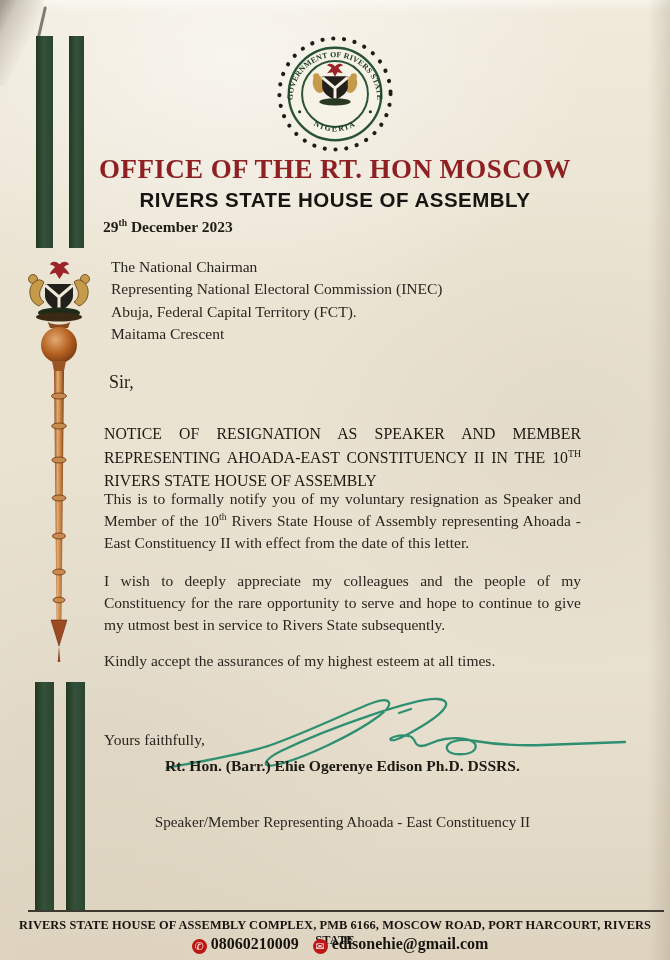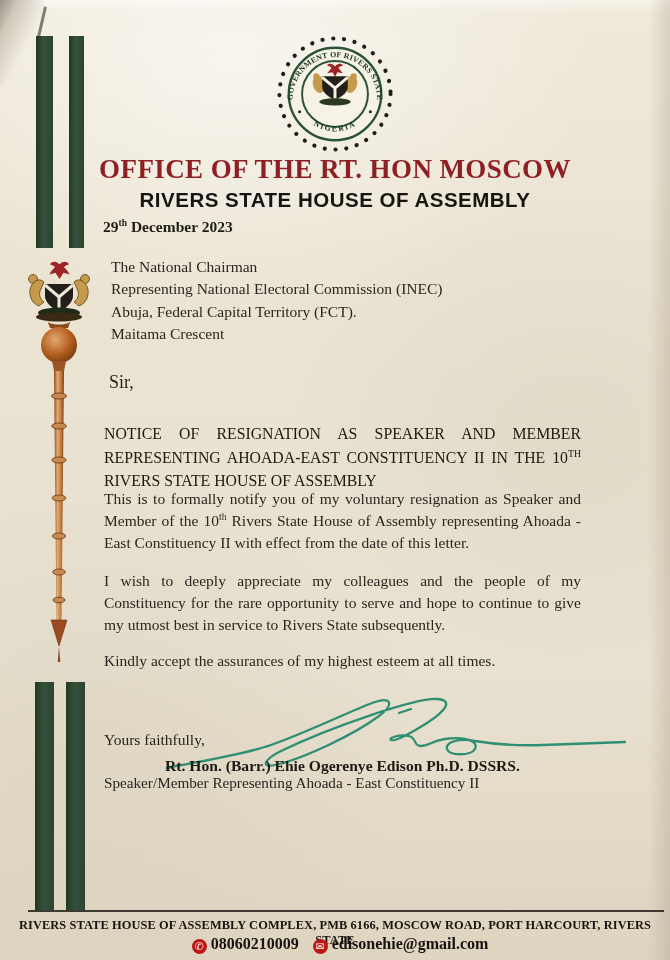--- a/index.html
+++ b/index.html
@@ -39,21 +39,21 @@
   .salutation{position:absolute;left:109px;top:372px;font-size:18px;}
   .subject{position:absolute;left:104px;width:477px;top:410px;font-weight:normal;
     font-size:15.8px;line-height:23.6px;text-align:justify;color:#1d1913;margin-top:12px;}
   .para{position:absolute;left:104px;width:477px;font-size:15.5px;line-height:21.9px;
     text-align:justify;color:#2a2620;}
   .p1{top:488px;} .p2{top:570px;} .p3{top:650px;text-align:left;}
   .valediction{position:absolute;left:104px;top:731px;font-size:15.5px;}
   .signature{position:absolute;left:163px;top:697px;width:477px;height:75px;}
   .sig-name{position:absolute;left:104px;width:477px;top:757px;text-align:center;
     font-weight:bold;font-size:15.6px;color:#1d1913;}
-  .sig-role{position:absolute;left:104px;width:477px;top:774px;text-align:left;
+  .sig-role{position:absolute;left:104px;width:477px;top:813px;text-align:center;
     font-size:15.2px;color:#2a2620;}
   .footer-rule{position:absolute;left:28px;right:6px;top:910px;height:2px;background:#3d3830;}
   .footer-address{position:absolute;left:0;right:0;top:918px;text-align:center;
     font-weight:bold;font-size:12.4px;letter-spacing:.1px;color:#17130f;}
   .footer-contact{position:absolute;left:0;right:0;top:935px;text-align:center;
     font-weight:bold;font-size:16px;color:#17130f;}
   .picon{display:inline-block;width:15px;height:15px;border-radius:50%;background:#bd1715;
     color:#fff;font-size:10.5px;line-height:15px;text-align:center;vertical-align:-1px;
     margin:0 4px 0 10px;font-family:"DejaVu Sans",sans-serif;font-weight:normal;}
   .mace{position:absolute;left:14px;top:258px;width:90px;height:412px;}

